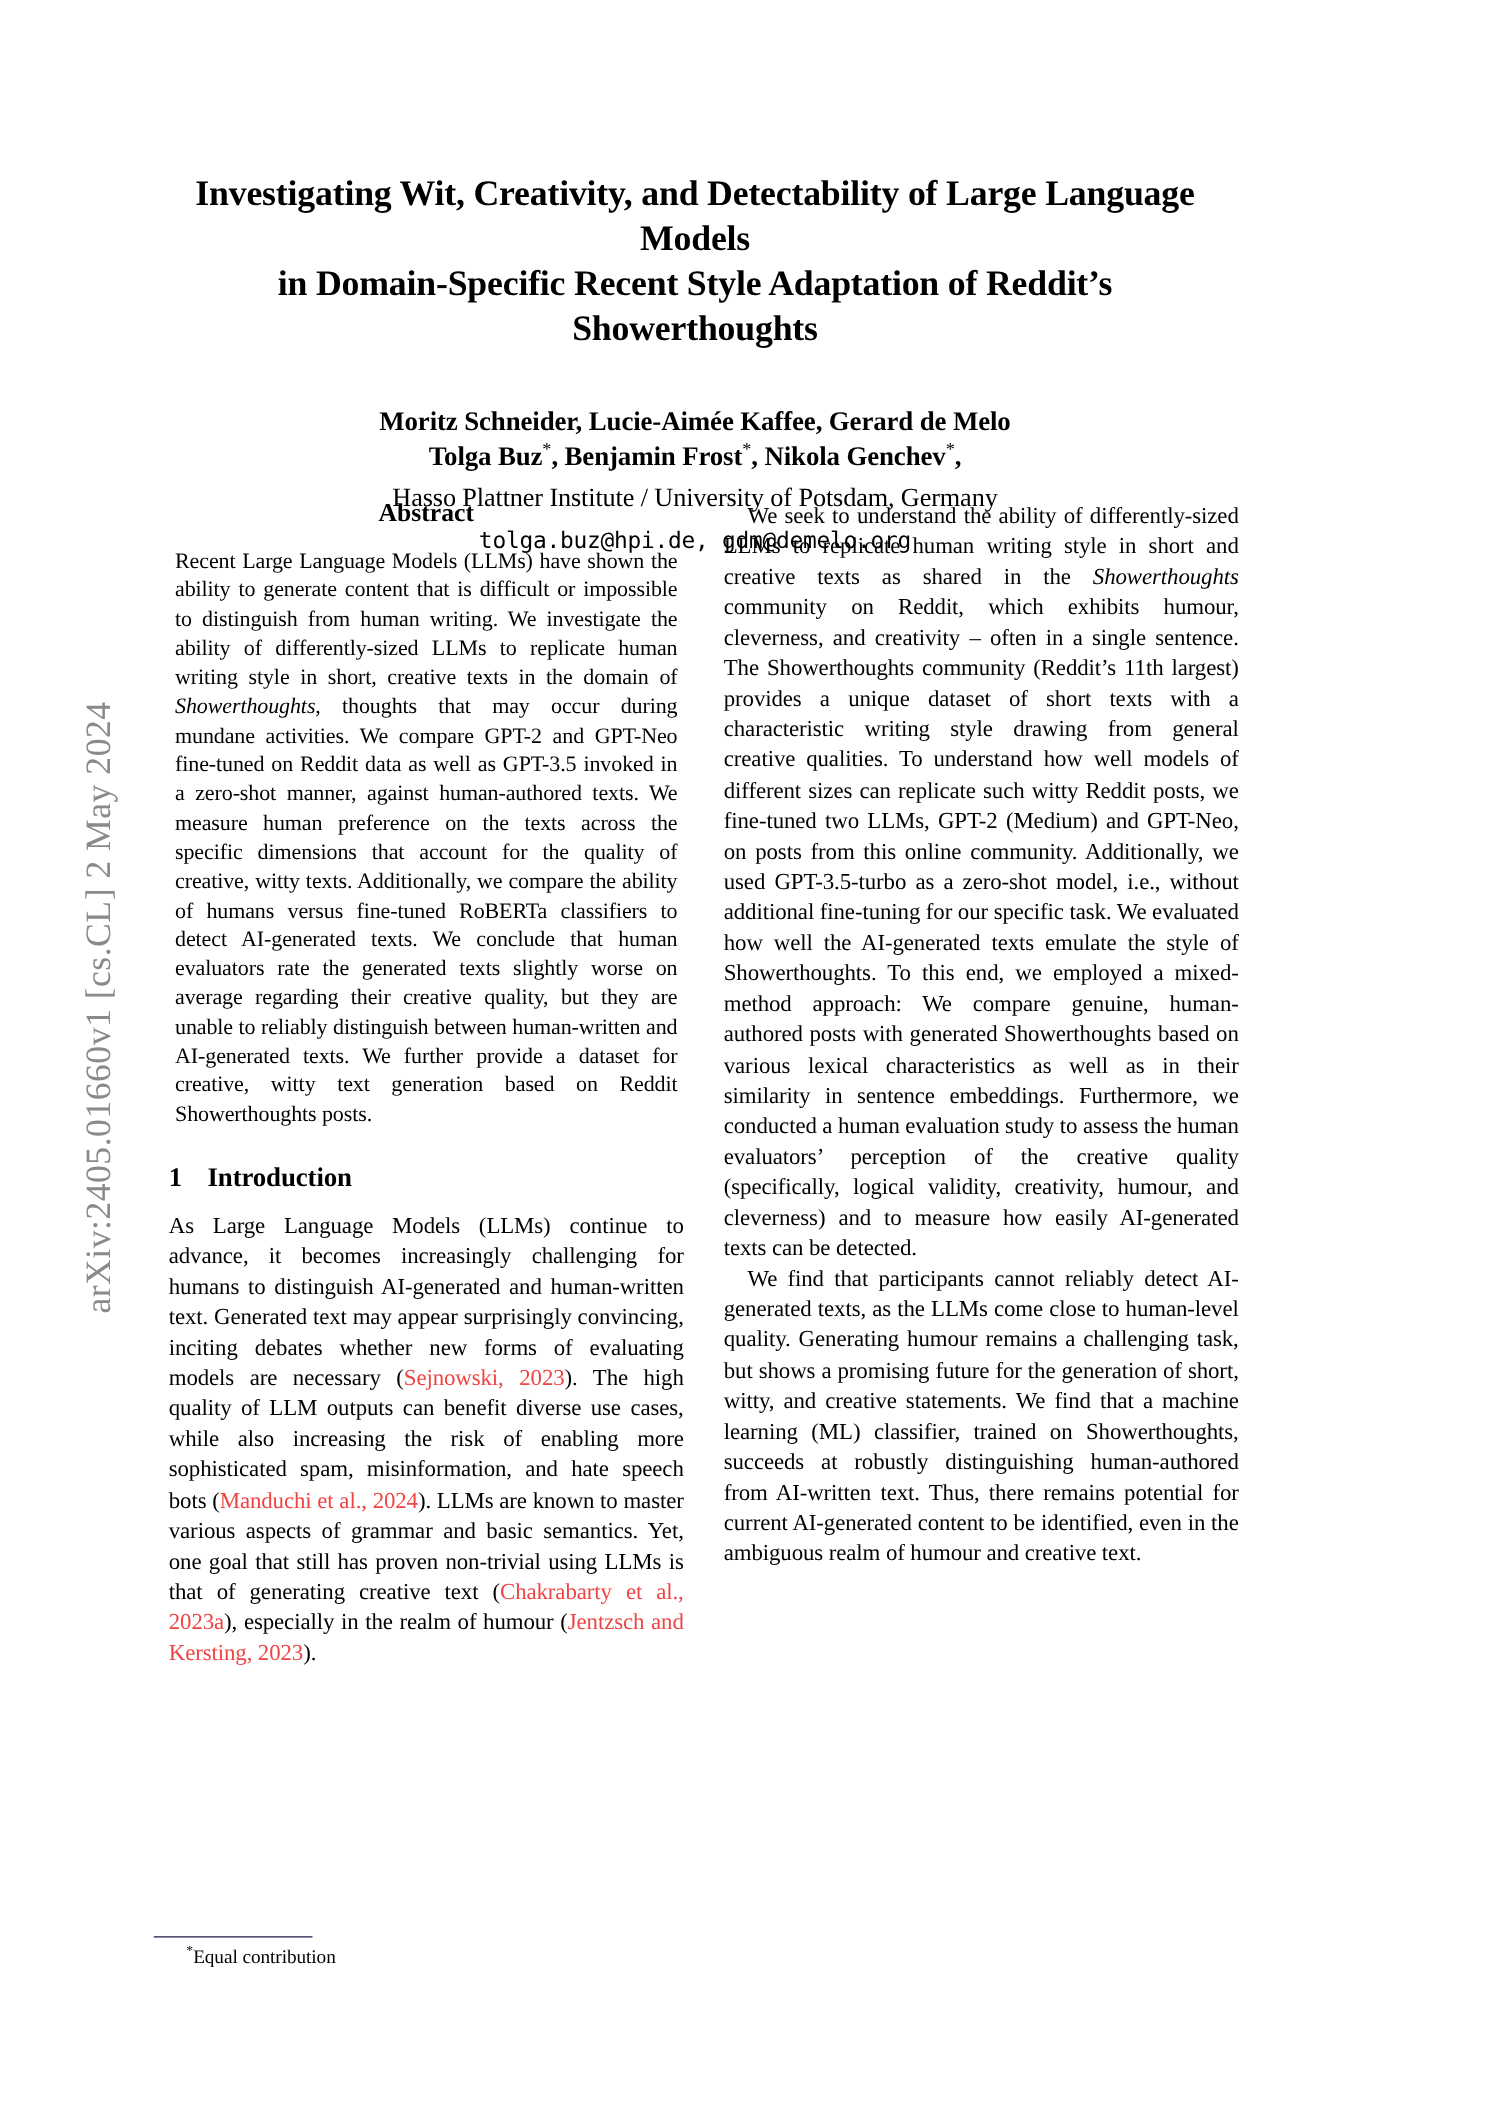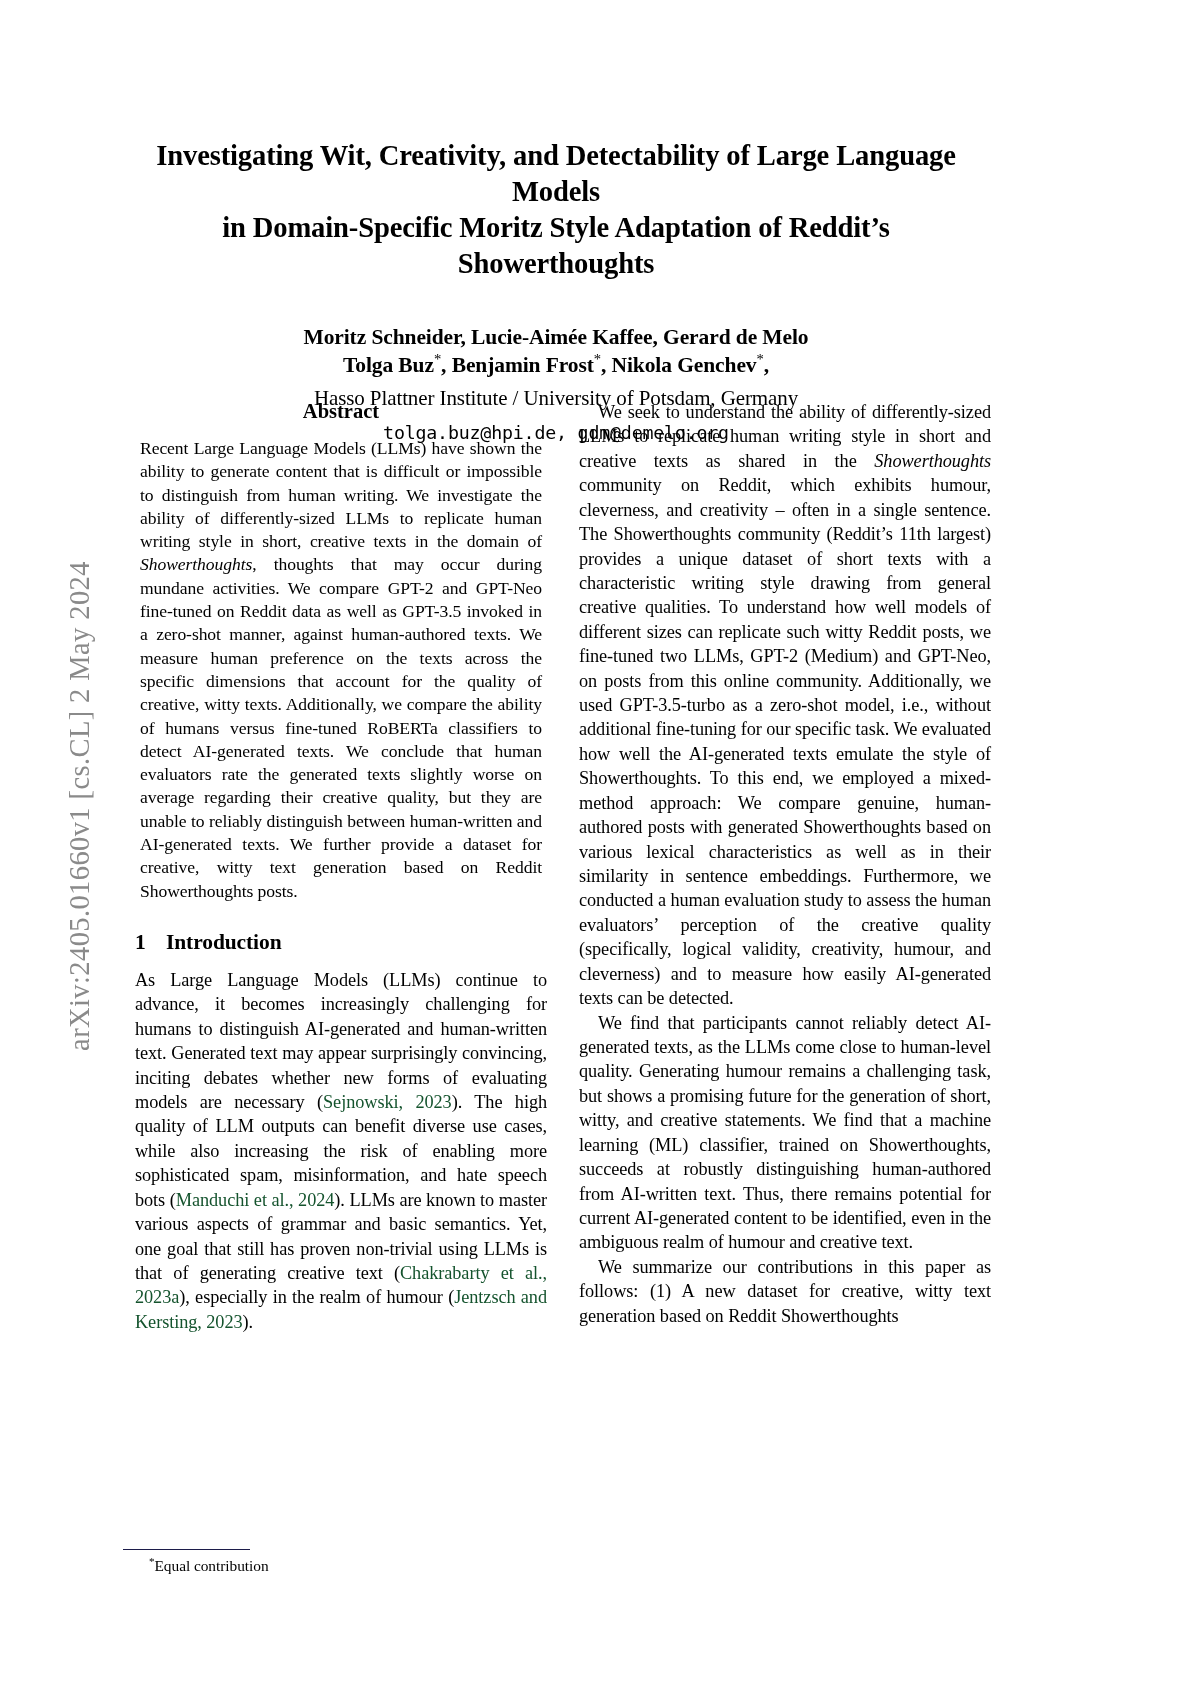--- a/index.html
+++ b/index.html
@@ -123,21 +123,21 @@
   .abstract-body p.body { font-size: 17.6px; line-height: 1.325; }
 
   h2.section-head {
     font-size: 21.5px;
     font-weight: bold;
     margin: 27px 0 13px 0;
     letter-spacing: -0.1px;
   }
   h2.section-head .secnum { display: inline-block; min-width: 31px; }
 
-  .cite { color: #14532d; }
+  .cite { color: #ef4444; }
   i, .ital { font-style: italic; }
 
   
   #footnote-area {
     position: absolute;
     left: 123px;
     top: 1517px;
     width: 412px;
     margin-top: 32px;
   }
@@ -161,21 +161,21 @@
 </head>
 <body>
 
 <div id="arxiv-stamp">arXiv:2405.01660v1  [cs.CL]  2 May 2024</div>
 
 <div id="page">
 
   <div id="title-block">
     <h1 id="paper-title">
       <span class="tline">Investigating Wit, Creativity, and Detectability of Large Language Models</span>
-      <span class="tline">in Domain-Specific Moritz Style Adaptation of Reddit’s Showerthoughts</span>
+      <span class="tline">in Domain-Specific Recent Style Adaptation of Reddit’s Showerthoughts</span>
     </h1>
 
     <div id="author-block">
       <div class="author-line">Moritz Schneider, Lucie-Aimée Kaffee, Gerard de Melo</div>
       <div class="author-line">
         <span>Tolga Buz</span><sup>*</sup><span>, Benjamin Frost</span><sup>*</sup><span>, Nikola Genchev</span><sup>*</sup><span>,</span>
       </div>
       <div id="affiliation">Hasso Plattner Institute / University of Potsdam, Germany</div>
       <div id="emails">tolga.buz@hpi.de, gdm@demelo.org</div>
     </div>
@@ -190,21 +190,20 @@
       </div>
 
       <h2 class="section-head"><span class="secnum">1</span><span>Introduction</span></h2>
 
       <p class="body"><span>As Large Language Models (LLMs) continue to advance, it becomes increasingly challenging for humans to distinguish AI-generated and human-written text. Generated text may appear surprisingly convincing, inciting debates whether new forms of evaluating models are necessary (</span><span class="cite">Sejnowski, 2023</span><span>). The high quality of LLM outputs can benefit diverse use cases, while also increasing the risk of enabling more sophisticated spam, misinformation, and hate speech bots (</span><span class="cite">Manduchi et al., 2024</span><span>). LLMs are known to master various aspects of grammar and basic semantics. Yet, one goal that still has proven non-trivial using LLMs is that of generating creative text (</span><span class="cite">Chakrabarty et al., 2023a</span><span>), especially in the realm of humour (</span><span class="cite">Jentzsch and Kersting, 2023</span><span>).</span></p>
     </div>
 
     <div class="col" id="col-right">
       <p class="body indent"><span>We seek to understand the ability of differently-sized LLMs to replicate human writing style in short and creative texts as shared in the </span><i>Showerthoughts</i><span> community on Reddit, which exhibits humour, cleverness, and creativity – often in a single sentence. The Showerthoughts community (Reddit’s 11th largest) provides a unique dataset of short texts with a characteristic writing style drawing from general creative qualities. To understand how well models of different sizes can replicate such witty Reddit posts, we fine-tuned two LLMs, GPT-2 (Medium) and GPT-Neo, on posts from this online community. Additionally, we used GPT-3.5-turbo as a zero-shot model, i.e., without additional fine-tuning for our specific task. We evaluated how well the AI-generated texts emulate the style of Showerthoughts. To this end, we employed a mixed-method approach: We compare genuine, human-authored posts with generated Showerthoughts based on various lexical characteristics as well as in their similarity in sentence embeddings. Furthermore, we conducted a human evaluation study to assess the human evaluators’ perception of the creative quality (specifically, logical validity, creativity, humour, and cleverness) and to measure how easily AI-generated texts can be detected.</span></p>
       <p class="body indent">We find that participants cannot reliably detect AI-generated texts, as the LLMs come close to human-level quality. Generating humour remains a challenging task, but shows a promising future for the generation of short, witty, and creative statements. We find that a machine learning (ML) classifier, trained on Showerthoughts, succeeds at robustly distinguishing human-authored from AI-written text. Thus, there remains potential for current AI-generated content to be identified, even in the ambiguous realm of humour and creative text.</p>
-      <p class="body indent">We summarize our contributions in this paper as follows: (1) A new dataset for creative, witty text generation based on Reddit Showerthoughts</p>
     </div>
 
   </div>
 
   <div id="footnote-area">
     <div id="footnote-rule"></div>
     <div id="footnote-text"><sup>*</sup><span>Equal contribution</span></div>
   </div>
 
 </div>

